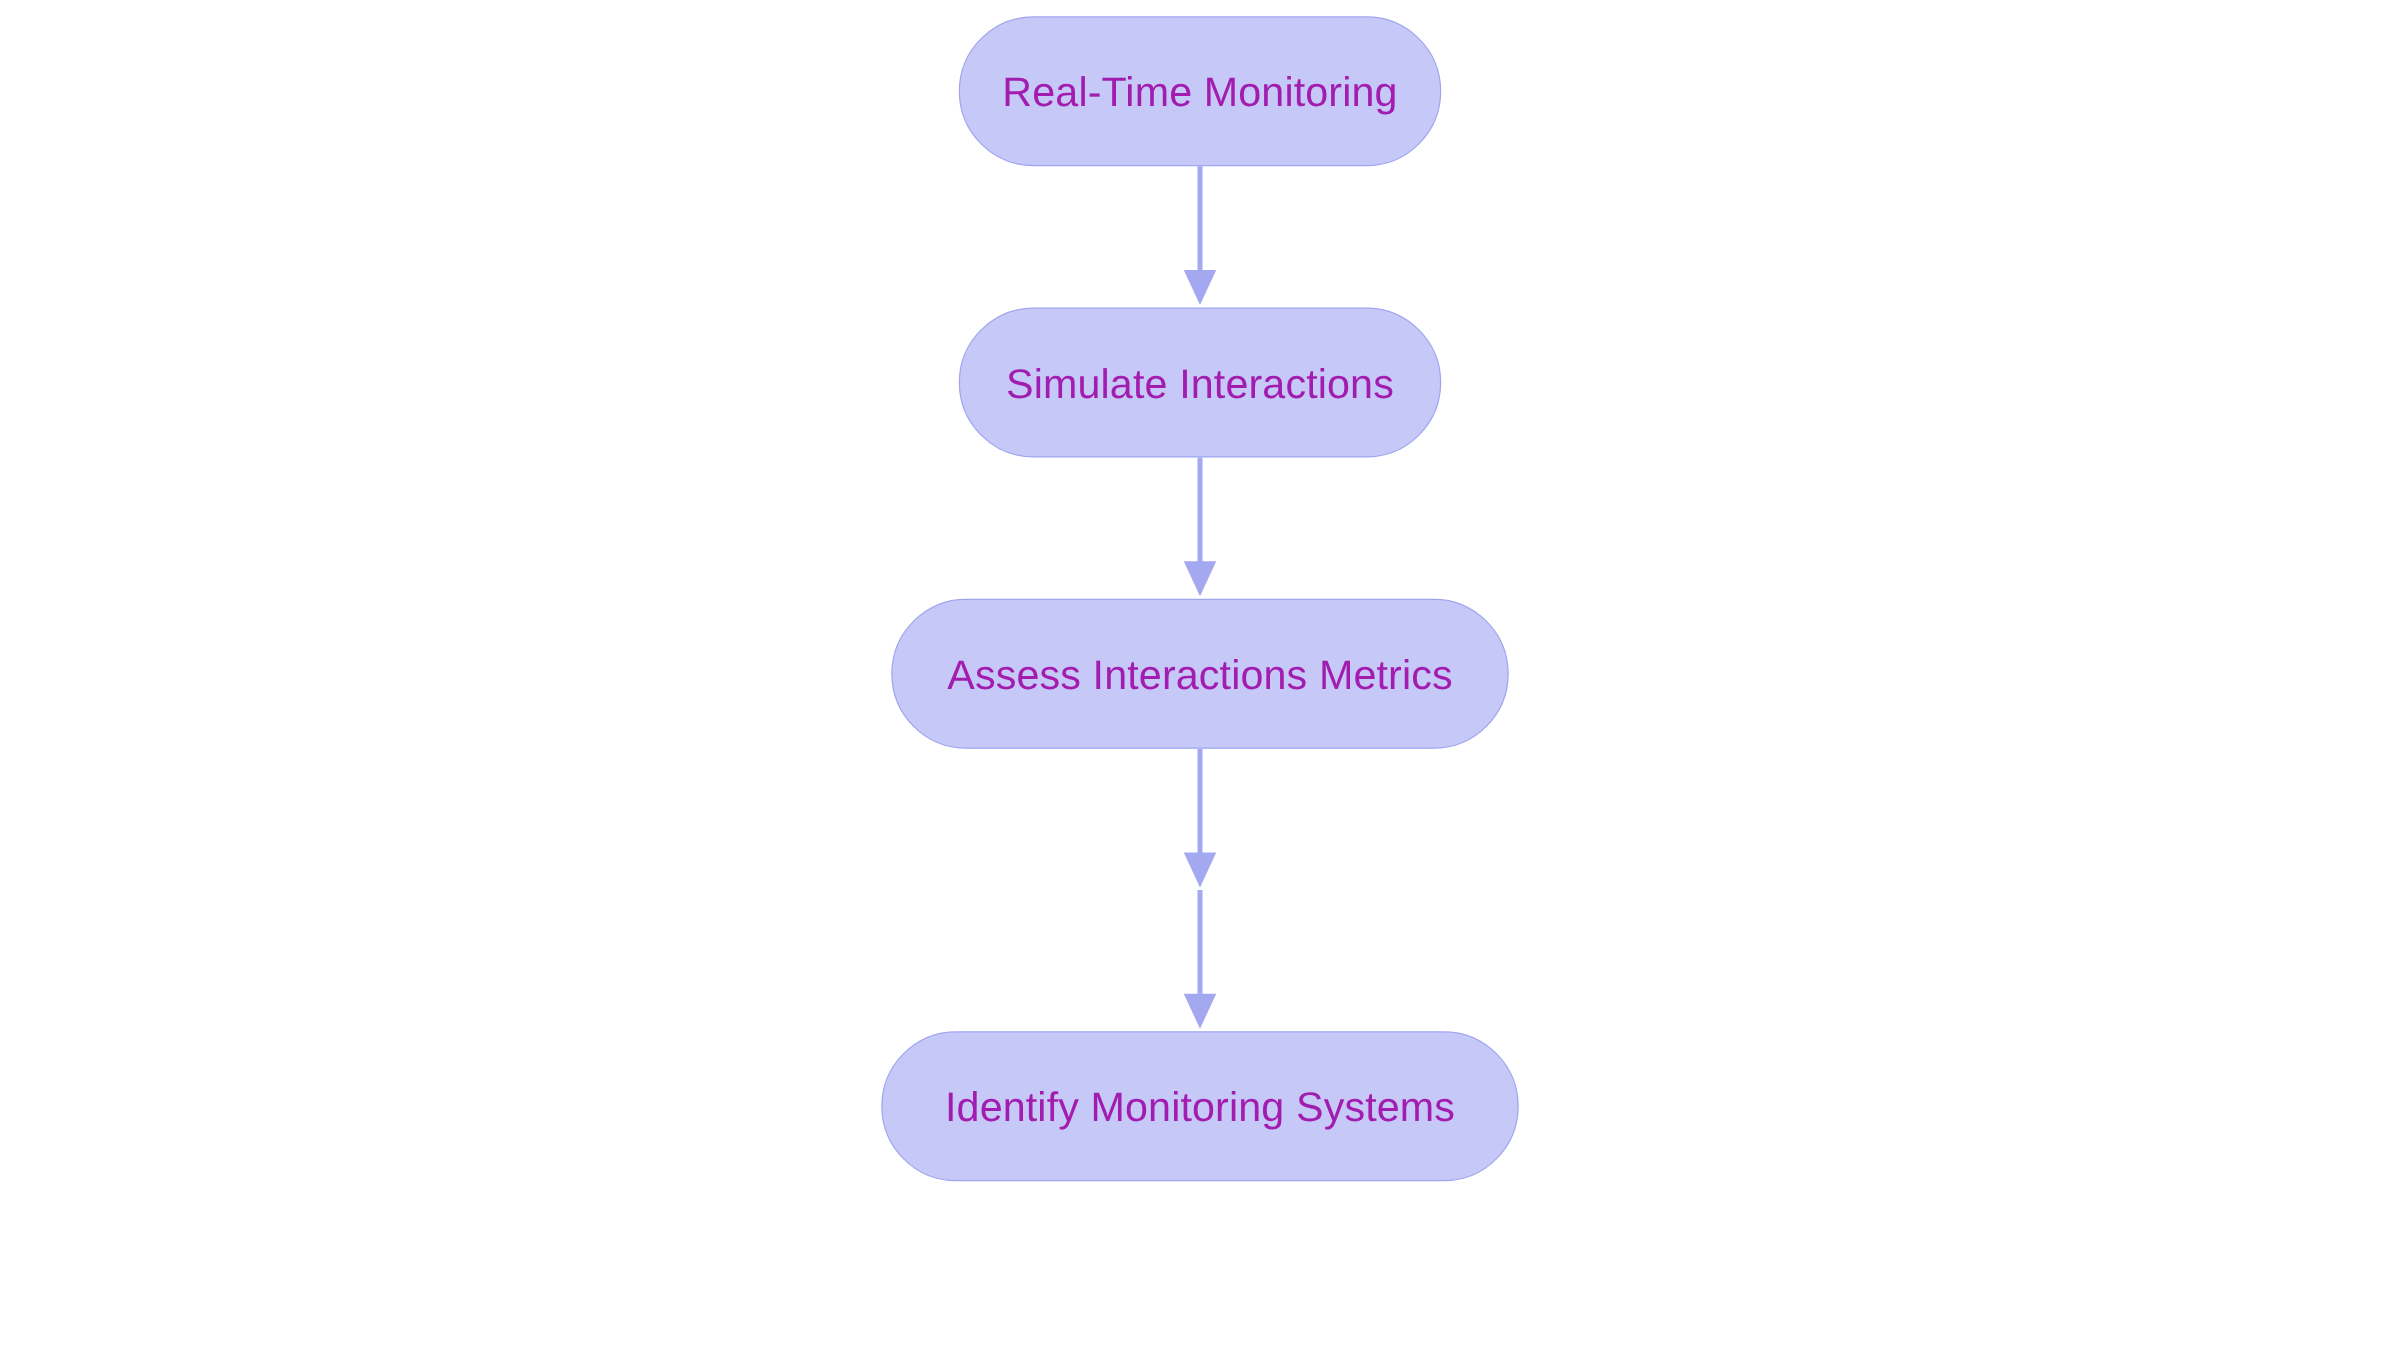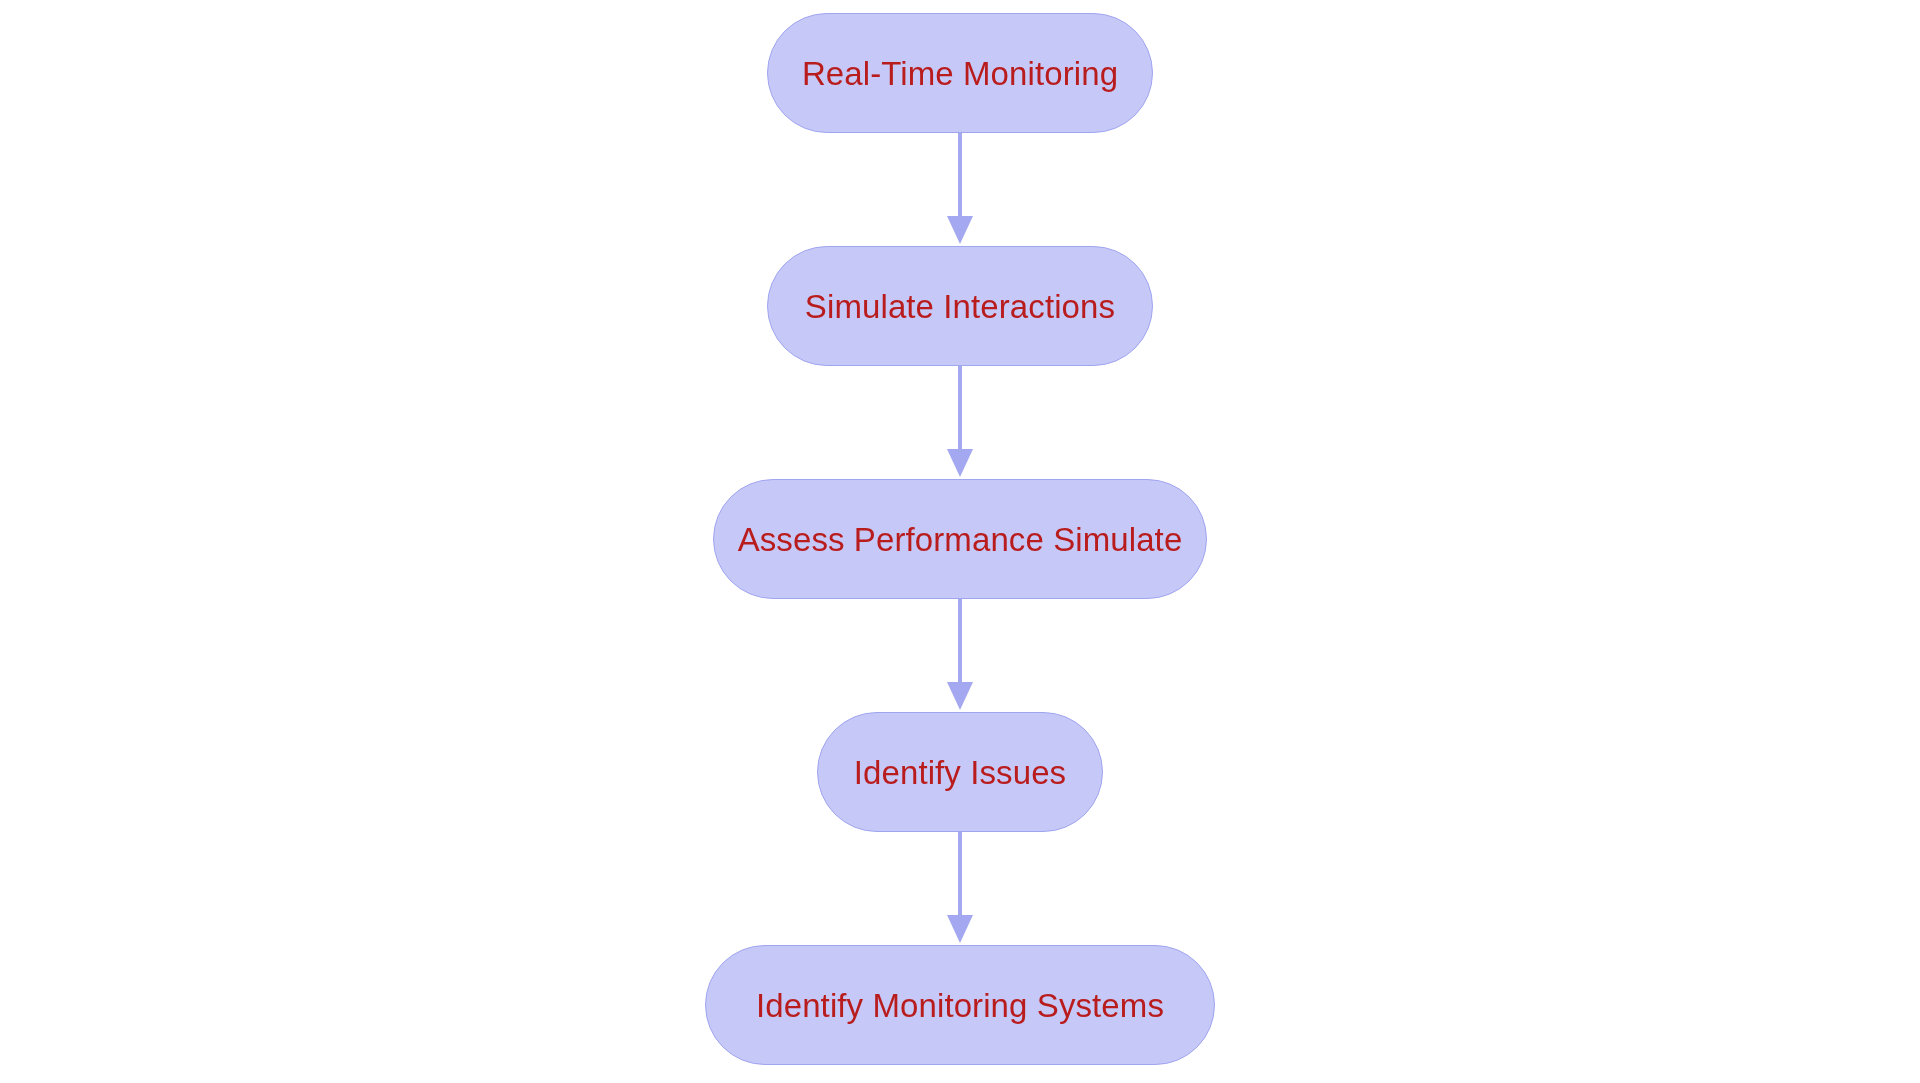--- a/index.html
+++ b/index.html
@@ -45,21 +45,21 @@
     display: flex;
     align-items: center;
     justify-content: center;
     flex: 0 0 auto;
     user-select: none;
   }
 
   .flow-node-label {
     font-size: 33px;
     font-weight: 400;
-    color: #b91c1c;
+    color: #a21caf;
     letter-spacing: 0.1px;
     line-height: 1;
     white-space: nowrap;
     text-align: center;
   }
 
   .flow-node.w-1 { width: 386px; }
   .flow-node.w-2 { width: 386px; }
   .flow-node.w-3 { width: 494px; }
   .flow-node.w-4 { width: 286px; }
@@ -101,33 +101,30 @@
     </div>
 
     <div class="flow-connector">
       <svg viewBox="0 0 40 113" xmlns="http://www.w3.org/2000/svg" aria-hidden="true">
         <line x1="20" y1="0" x2="20" y2="92" stroke="#a3a8f0" stroke-width="4"></line>
         <polygon points="20,111 7,83 33,83" fill="#a3a8f0"></polygon>
       </svg>
     </div>
 
     <div class="flow-node w-3">
-      <span class="flow-node-label">Assess Performance Simulate</span>
+      <span class="flow-node-label">Assess Interactions Metrics</span>
     </div>
 
     <div class="flow-connector">
       <svg viewBox="0 0 40 113" xmlns="http://www.w3.org/2000/svg" aria-hidden="true">
         <line x1="20" y1="0" x2="20" y2="92" stroke="#a3a8f0" stroke-width="4"></line>
         <polygon points="20,111 7,83 33,83" fill="#a3a8f0"></polygon>
       </svg>
     </div>
 
-    <div class="flow-node w-4">
-      <span class="flow-node-label">Identify Issues</span>
-    </div>
 
     <div class="flow-connector">
       <svg viewBox="0 0 40 113" xmlns="http://www.w3.org/2000/svg" aria-hidden="true">
         <line x1="20" y1="0" x2="20" y2="92" stroke="#a3a8f0" stroke-width="4"></line>
         <polygon points="20,111 7,83 33,83" fill="#a3a8f0"></polygon>
       </svg>
     </div>
 
     <div class="flow-node w-5">
       <span class="flow-node-label">Identify Monitoring Systems</span>

